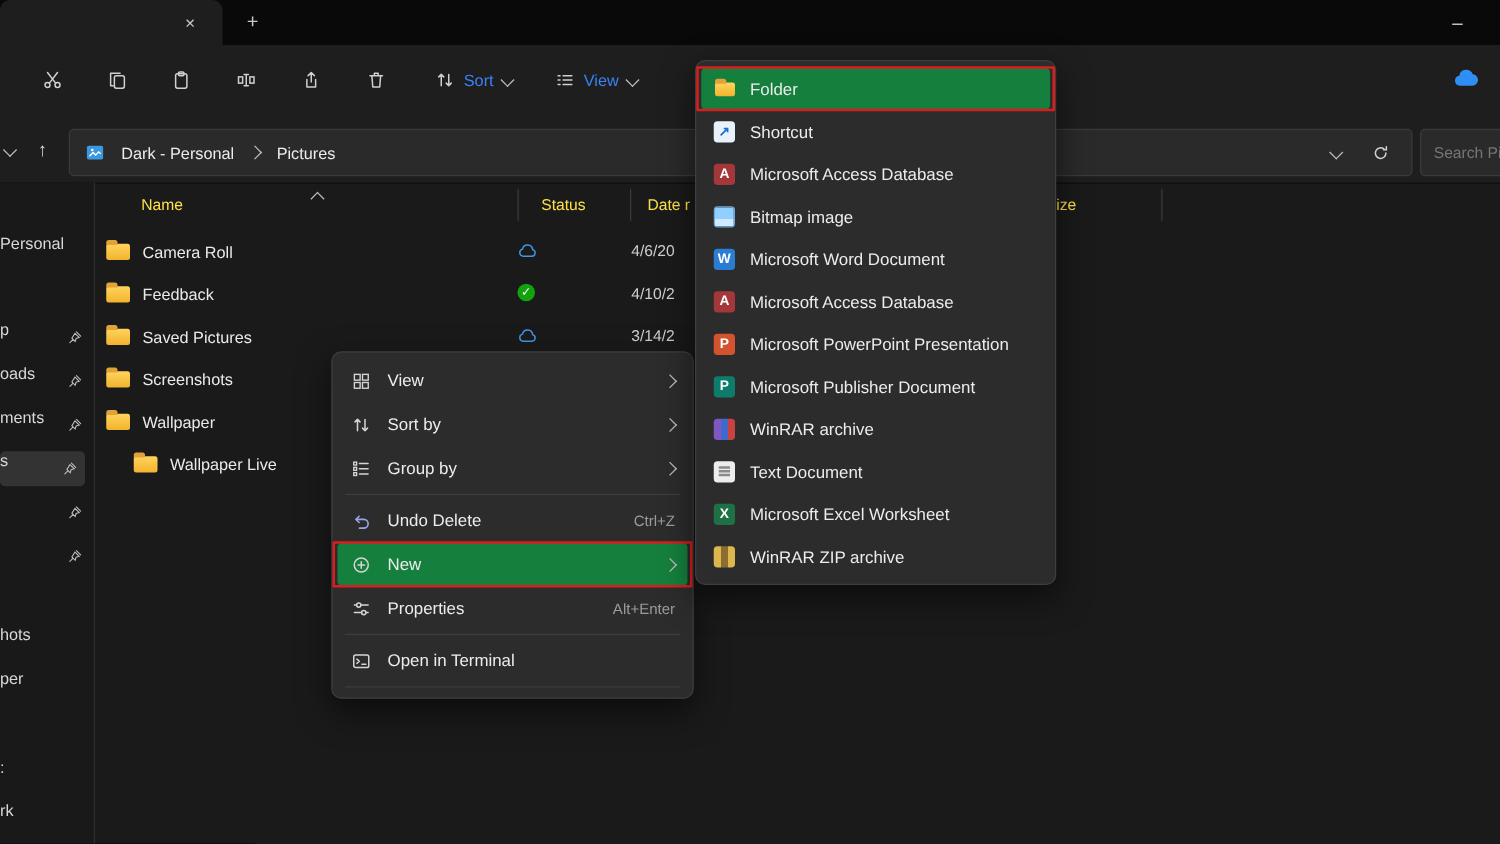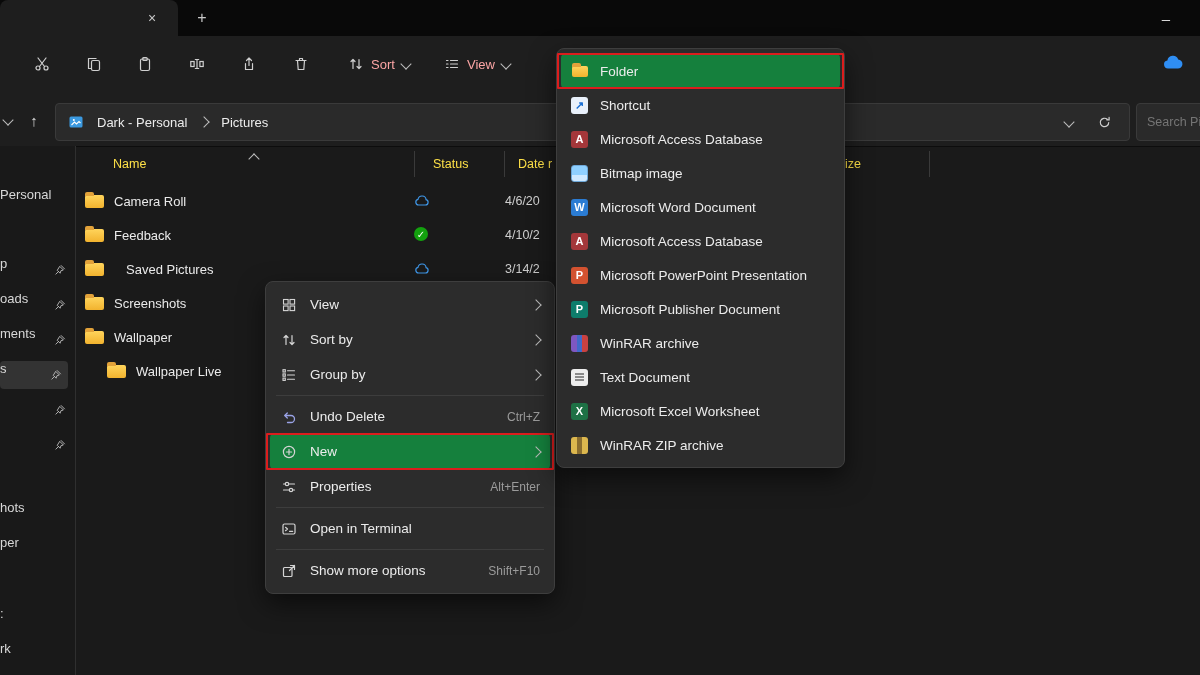--- a/index.html
+++ b/index.html
@@ -11,21 +11,21 @@
 
   
   #titlebar{left:0;top:0;width:1200px;height:36px;background:#090909;}
   #tab{left:0;top:0;width:178px;height:36px;background:#1e1e1e;border-radius:8px 8px 0 0;}
   .tb-glyph{color:#c8c8c8;font-size:14px;line-height:1;}
   #minimize{color:#d8d8d8;font-size:15px;}
 
   
   #header{left:0;top:36px;width:1200px;height:110px;background:#1e1e1e;border-bottom:1px solid #0d0d0d;}
   .tool-btn{width:34px;height:34px;}
-  .tool-lab{font-size:13px;color:#fca5a5;margin:0 7px 0 7px;}
+  .tool-lab{font-size:13px;color:#3b82f6;margin:0 7px 0 7px;}
   .chv{width:7px;height:7px;border-right:1.4px solid #bdbdbd;border-bottom:1.4px solid #bdbdbd;display:inline-block;}
   .chv.d{transform:rotate(45deg);}
   .chv.r{transform:rotate(-45deg);}
   .chv.u{transform:rotate(-135deg);}
   #address-field{left:55px;top:103px;width:1075px;height:38px;background:#2a2a2a;border:1px solid #3a3a3a;
                  border-radius:4px;display:flex;align-items:center;box-sizing:border-box;padding:0 12px;gap:9px;}
   .crumb{font-size:13px;color:#ececec;padding:3px 4px;border-radius:3px;}
   #search-box{left:1136px;top:103px;width:90px;height:38px;background:#2a2a2a;border:1px solid #3a3a3a;
               border-radius:4px;box-sizing:border-box;}
   #search-box input{width:100%;height:100%;background:transparent;border:none;outline:none;color:#9a9a9a;
@@ -274,21 +274,21 @@
         </svg>
     </span>
     <span class="fdate">4/6/20</span>
   </div>
   <div class="file-row" style="top:220px;width:540px;">
     <span class="folder-ic"></span>
     <span class="fname">Feedback</span>
     <span class="fstatus sync-ic"></span>
     <span class="fdate">4/10/2</span>
   </div>
-  <div class="file-row" style="top:254px;width:540px;gap:12px;">
+  <div class="file-row" style="top:254px;width:540px;">
     <span class="folder-ic"></span>
     <span class="fname">Saved Pictures</span>
     <span class="fstatus">
       <svg width="16" height="16" viewBox="0 0 16 16">
           <path d="M4.5 12h7a2.7 2.7 0 0 0 .6-5.3A4.1 4.1 0 0 0 4 6.3 2.9 2.9 0 0 0 4.5 12Z" stroke="#3f97e8" stroke-width="1.2" fill="none"></path>
         </svg>
     </span>
     <span class="fdate">3/14/2</span>
   </div>
   <div class="file-row" style="top:288px;width:160px;">
@@ -385,30 +385,20 @@
         <svg width="16" height="16" viewBox="0 0 16 16" fill="none" stroke="#d5d5d5" stroke-width="1.2" stroke-linecap="round" stroke-linejoin="round">
           <rect x="2" y="3" width="12" height="10" rx="1.5"></rect>
             <path d="M4.5 6.3l2 1.7-2 1.7M8.5 10.3h3.2"></path>
         </svg>
       </span>
       <span class="lbl">Open in Terminal</span>
     </div>
 
     <div class="sep"></div>
 
-    <div class="cmi">
-      <span class="mi">
-        <svg width="16" height="16" viewBox="0 0 16 16" fill="none" stroke="#d5d5d5" stroke-width="1.2" stroke-linecap="round" stroke-linejoin="round">
-          <rect x="2.5" y="4.5" width="8.5" height="9" rx="1"></rect>
-            <path d="M9.5 2.5h4v4M13.5 2.5l-5 5"></path>
-        </svg>
-      </span>
-      <span class="lbl">Show more options</span>
-      <span class="shortcut">Shift+F10</span>
-    </div>
   </div>
 
   <div id="new-submenu" class="menu">
 
     <div class="smi hov hl-red">
       <span class="ft folder">
           <span class="folder-ic"></span>
         </span>
       <span class="lbl">Folder</span>
     </div>

